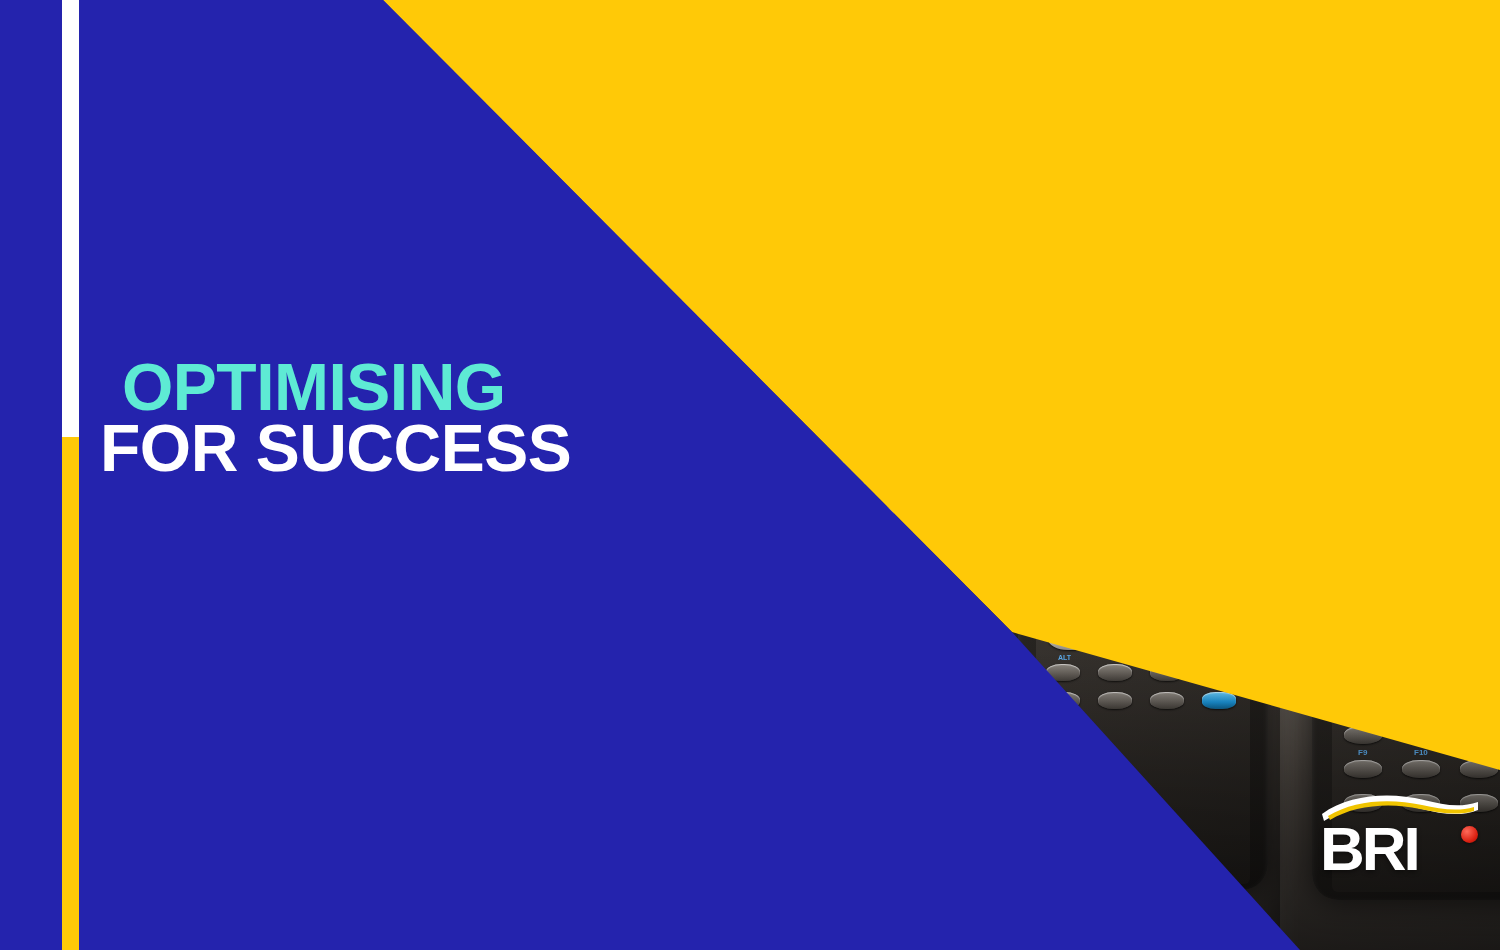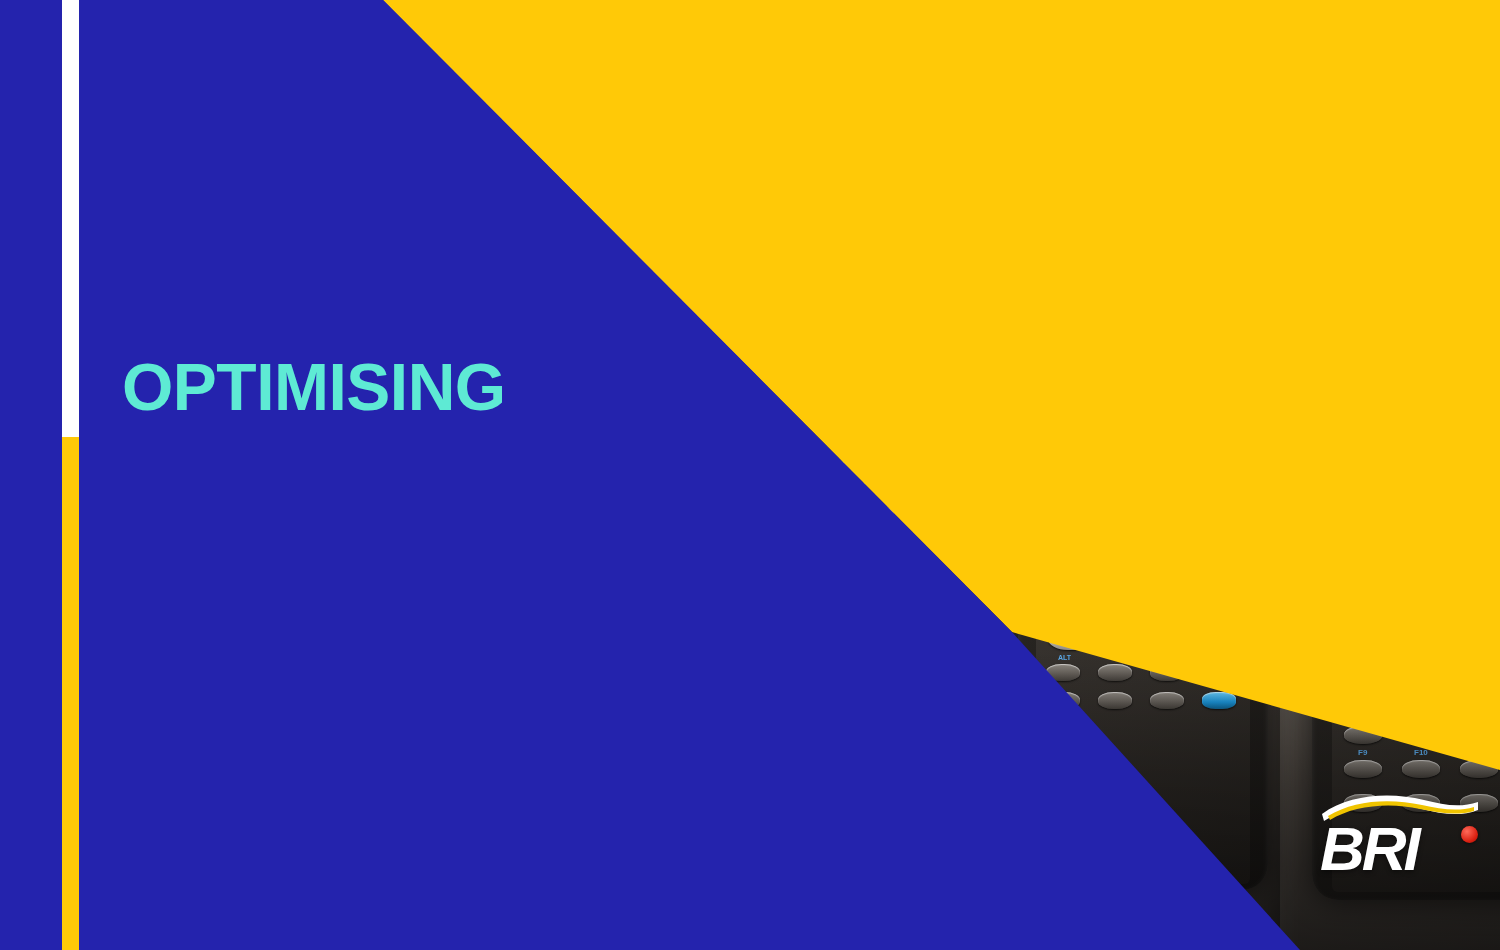--- a/index.html
+++ b/index.html
@@ -162,21 +162,21 @@
   .l3{font-size:66px;color:#F5C50E;padding-left:22px;letter-spacing:-.5px;}
   .l4{font-size:66px;color:#F5C50E;letter-spacing:-1.5px;}
   .l5{font-size:66px;color:#ffffff;letter-spacing:-.5px;}
 
   
   #logo{
     position:absolute;left:1320px;top:790px;width:160px;height:100px;
   }
   #logo .wordmark{
     position:absolute;left:0;top:28px;
-    font-size:62px;font-weight:bold;font-style:italic;color:#ffffff;
+    font-size:62px;font-weight:bold;color:#ffffff;
     letter-spacing:-3px;
     text-shadow:0 2px 5px rgba(0,0,0,.45);
     line-height:1;
   }
   #logo .reddot{
     position:absolute;right:2px;top:36px;width:17px;height:17px;border-radius:50%;
     background:radial-gradient(circle at 35% 32%,#ff6a5a,#d91f10 65%,#8c0d03 100%);
     box-shadow:0 1px 3px rgba(0,0,0,.5);
   }
 </style>
@@ -335,20 +335,21 @@
     <polygon points="0,0 383,0 1012,632 1300,950 0,950" fill="#2423AD"></polygon>
   </svg>
 
   <div id="stripe">
     <div class="w"></div>
     <div class="y"></div>
   </div>
 
   <div id="title">
     <span class="ln l2">OPTIMISING</span>
+    <span class="ln l5">FOR SUCCESS</span>
   </div>
 
   <div id="logo">
     <svg width="160" height="40" viewBox="0 0 160 40" style="position:absolute;left:0;top:0;">
       <path d="M2,24 C30,4 70,2 104,10 C124,15 140,18 158,12 L158,20 C140,27 122,24 102,19 C70,11 32,13 4,31 Z" fill="#FFFFFF"></path>
       <path d="M8,26 C34,10 70,8 102,15 C120,19 138,22 154,17 L154,21 C138,26 120,23 100,19 C70,12 34,15 10,30 Z" fill="#F0C400"></path>
     </svg>
     <div class="wordmark">BRI</div>
     <div class="reddot"></div>
   </div>

